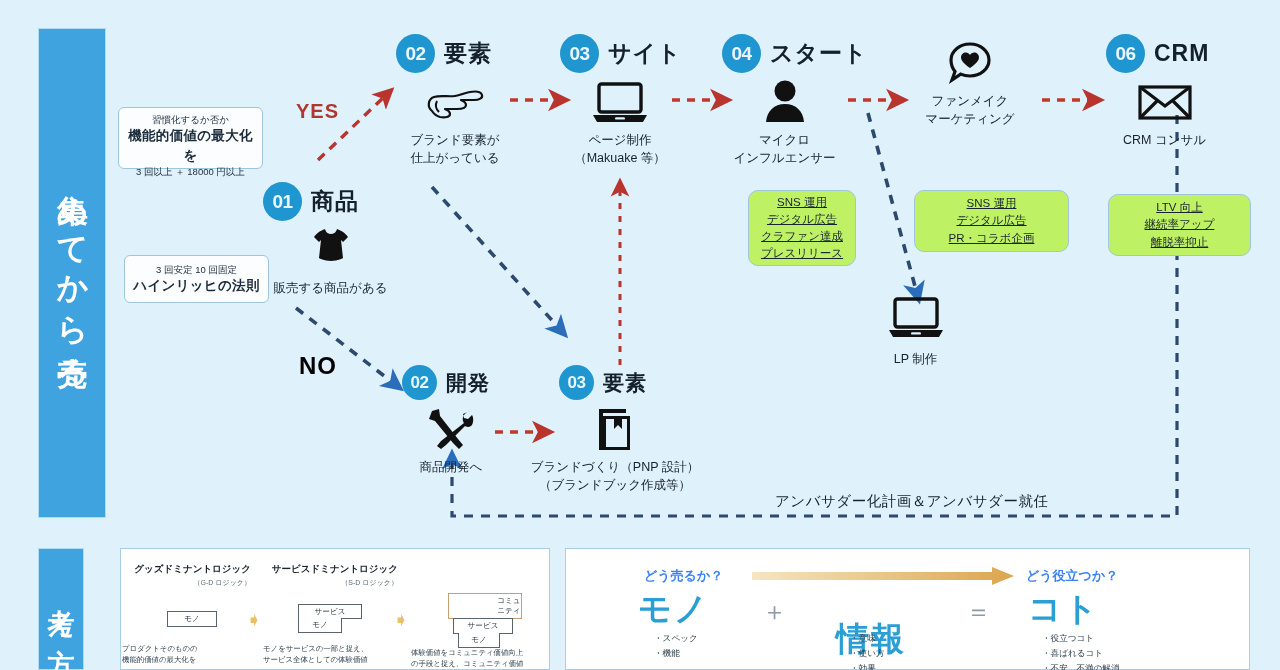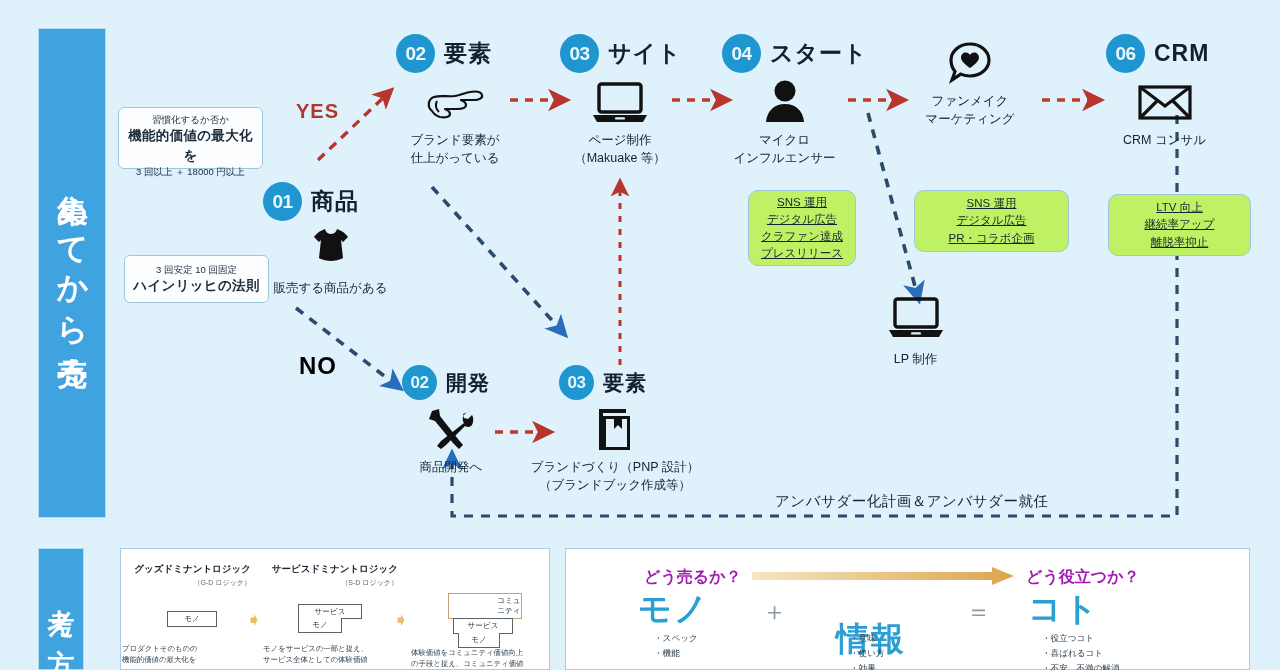--- a/index.html
+++ b/index.html
@@ -100,21 +100,21 @@
   .lg-title{font-size:9.5px;font-weight:bold;color:#16222e;white-space:nowrap;}
   .lg-title.accent{color:#d8a15c;}
   .lg-sub{font-size:7px;color:#5a6b78;margin-top:2px;white-space:nowrap;}
   .lg-sub.accent{color:#d8a15c;}
   .lg-desc{position:absolute;font-size:7.4px;color:#2a3b49;line-height:1.5;text-align:left;white-space:pre-line;}
   .boxwrap{position:absolute;}
   .bx{border:1.3px solid #58636b;background:#fff;font-size:7.6px;color:#1d2a35;text-align:center;box-sizing:border-box;padding:2px 0;}
   .bx.community{border-color:#c79f72;padding-left:48px;}
   .arrow-gold{position:absolute;color:#e8c06a;font-size:19px;line-height:1;}
 
-  .kv-q{position:absolute;font-size:16px;font-weight:bold;color:#a21caf;white-space:nowrap;}
+  .kv-q{position:absolute;font-size:13px;font-weight:bold;color:#3b82f6;white-space:nowrap;}
   .kv-big{position:absolute;font-size:33px;font-weight:bold;color:#2b9fd4;letter-spacing:2px;white-space:nowrap;}
   .kv-op{position:absolute;font-size:25px;color:#8d9aa4;font-weight:normal;}
   .kv-list{position:absolute;font-size:8.6px;color:#2a3b49;line-height:1.75;white-space:pre-line;}
 </style>
 </head>
 <body>
 
 <div id="root">
 
   <div class="panel-top"></div>

